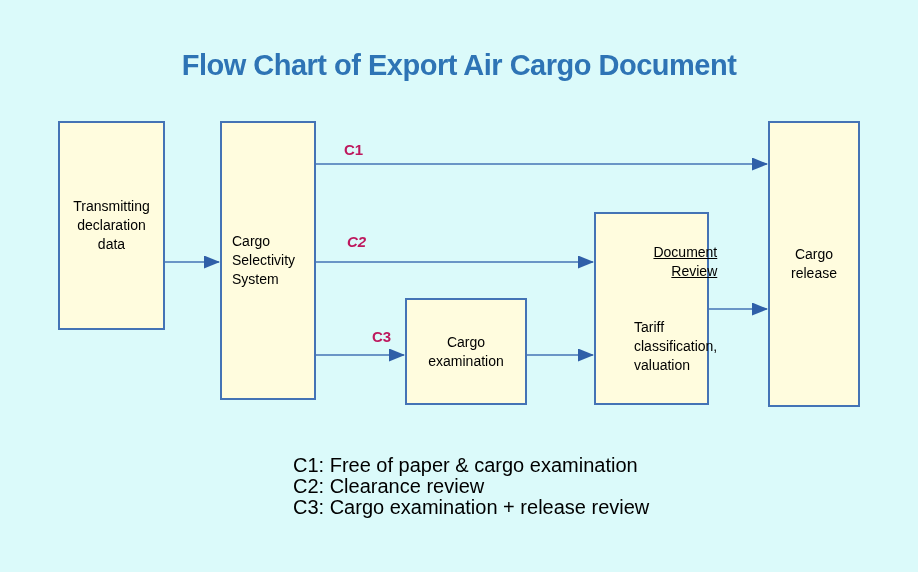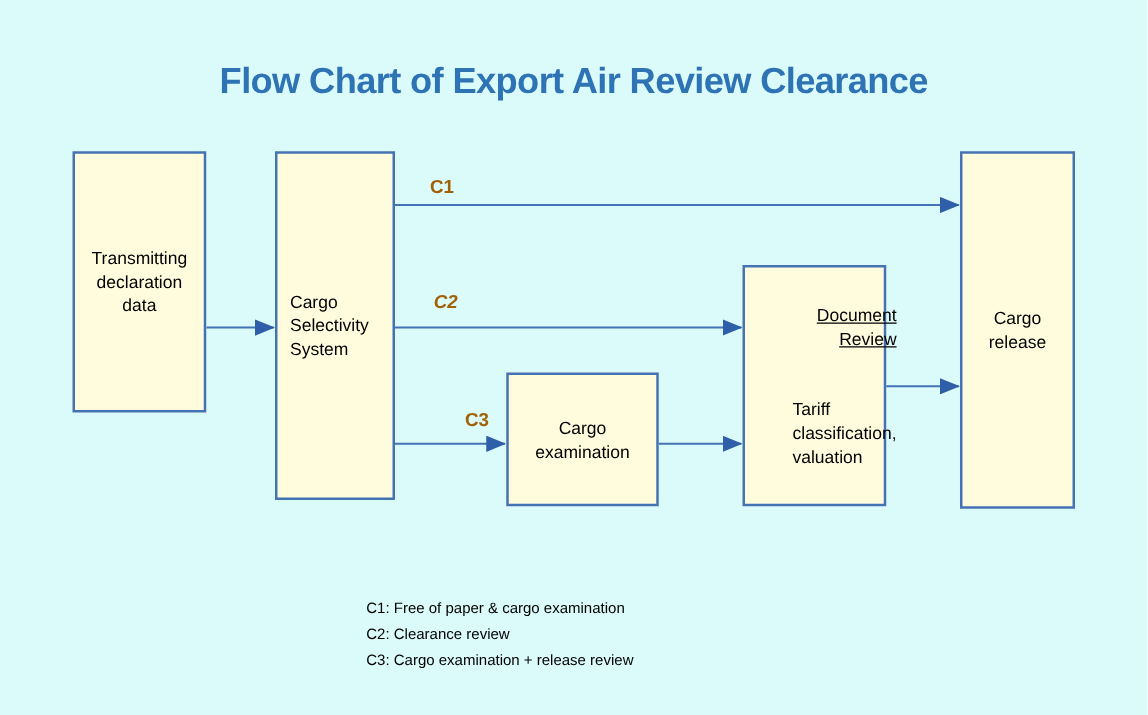--- a/index.html
+++ b/index.html
@@ -35,43 +35,43 @@
     white-space: pre-line;
   }
   .node.center { justify-content: center; text-align: center; padding: 0 2px; }
   .node.leftal { justify-content: flex-start; text-align: left; padding-left: 10px; padding-right: 4px; }
   .dr-title { text-decoration: underline; text-align: right; }
   .dr-body { margin-top: 18px; margin-left: 28px; }
   .edge-label {
     position: absolute;
     font-size: 15px;
     font-weight: bold;
-    color: #a16207;
+    color: #be185d;
   }
   .legend {
     position: absolute;
     left: 293px;
-    top: 476px;
-    font-size: 12px;
+    top: 455px;
+    font-size: 20px;
     line-height: 21px;
     color: #000000;
   }
   .arrow-layer {
     position: absolute;
     top: 0; left: 0;
     width: 918px; height: 572px;
     pointer-events: none;
   }
 </style>
 </head>
 <body>
 
 <div class="canvas">
 
-  <div class="title">Flow Chart of Export Air Review Clearance</div>
+  <div class="title">Flow Chart of Export Air Cargo Document</div>
 
   <svg class="arrow-layer" width="918" height="572" viewBox="0 0 918 572">
     <defs>
       <marker id="ah" markerUnits="userSpaceOnUse" markerWidth="16" markerHeight="13" refX="15" refY="6.5" orient="auto">
         <path d="M0,0 L16,6.5 L0,13 Z" fill="#2F5FA8"></path>
       </marker>
     </defs>
     <line x1="165" y1="262" x2="219" y2="262" stroke="#4473B5" stroke-width="1.5" marker-end="url(#ah)"></line>
     <line x1="316" y1="164" x2="767" y2="164" stroke="#4473B5" stroke-width="1.5" marker-end="url(#ah)"></line>
     <line x1="316" y1="262" x2="593" y2="262" stroke="#4473B5" stroke-width="1.5" marker-end="url(#ah)"></line>

